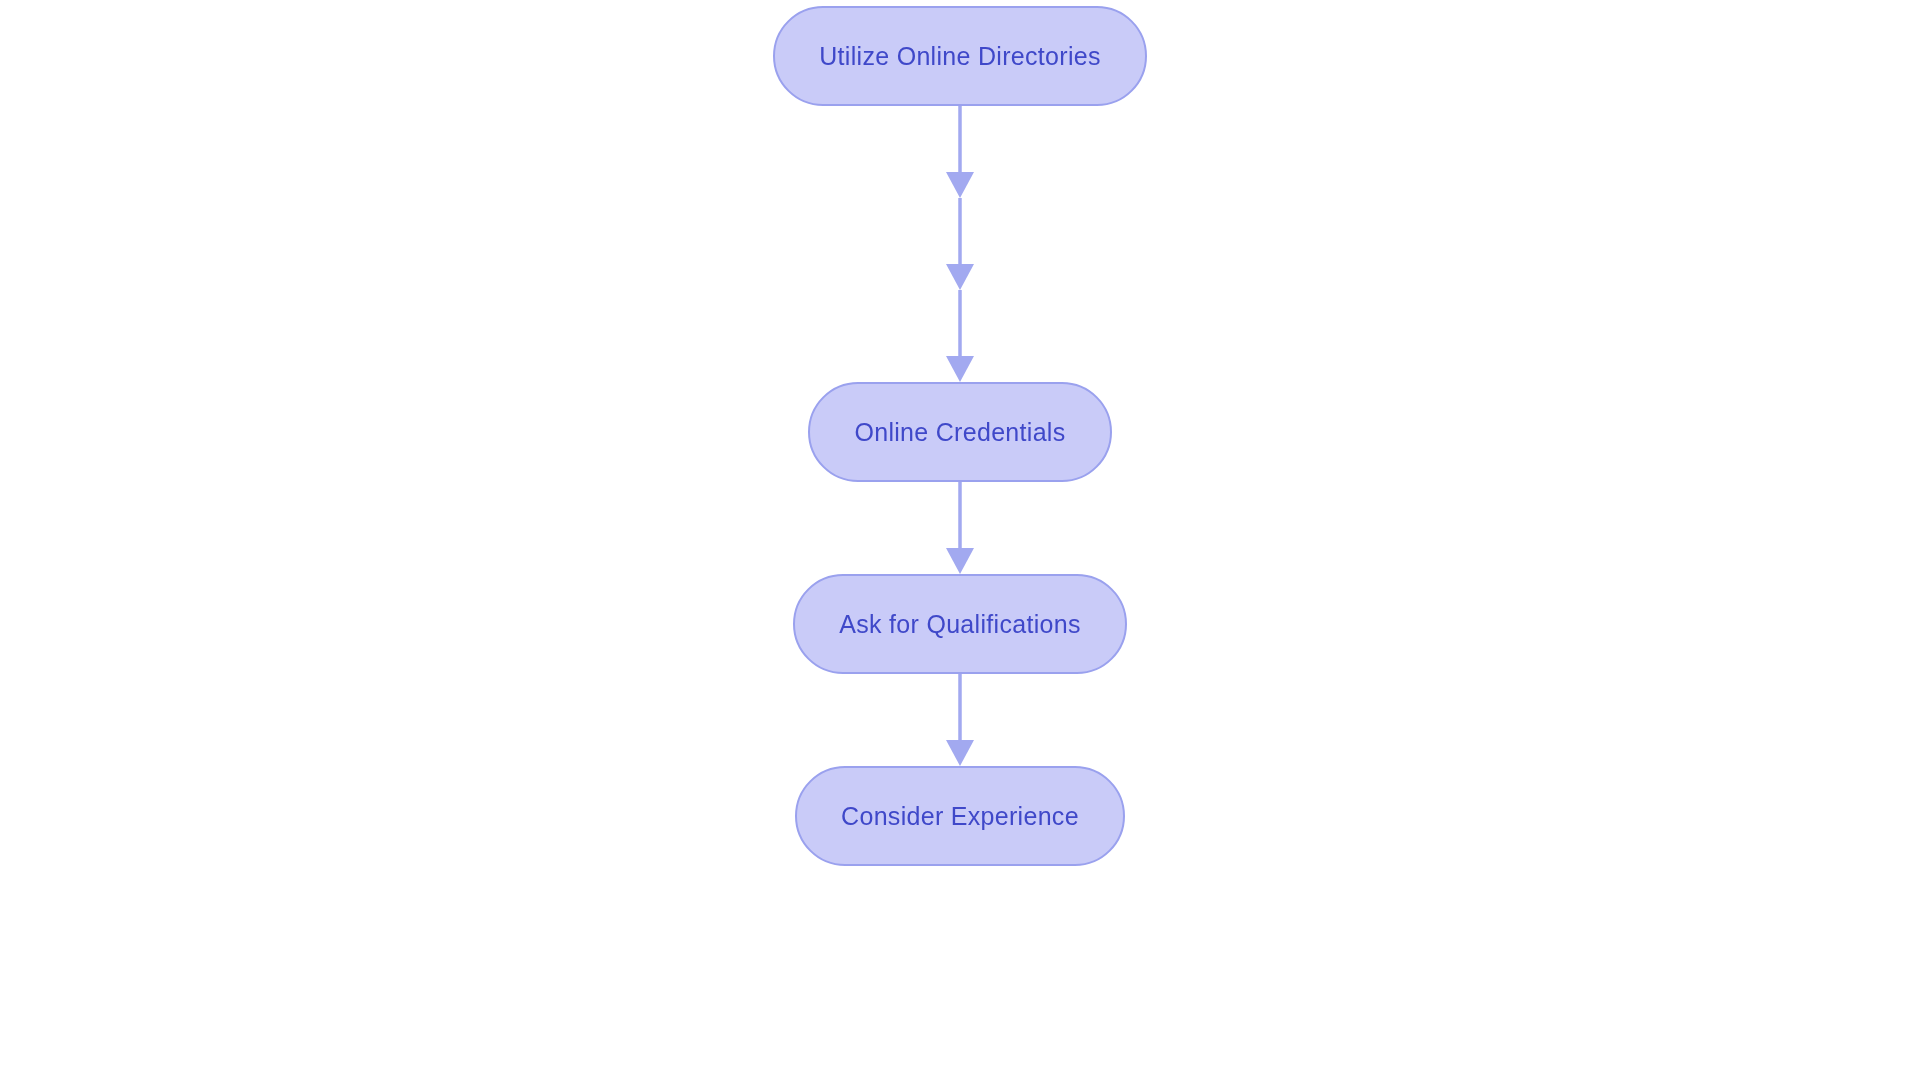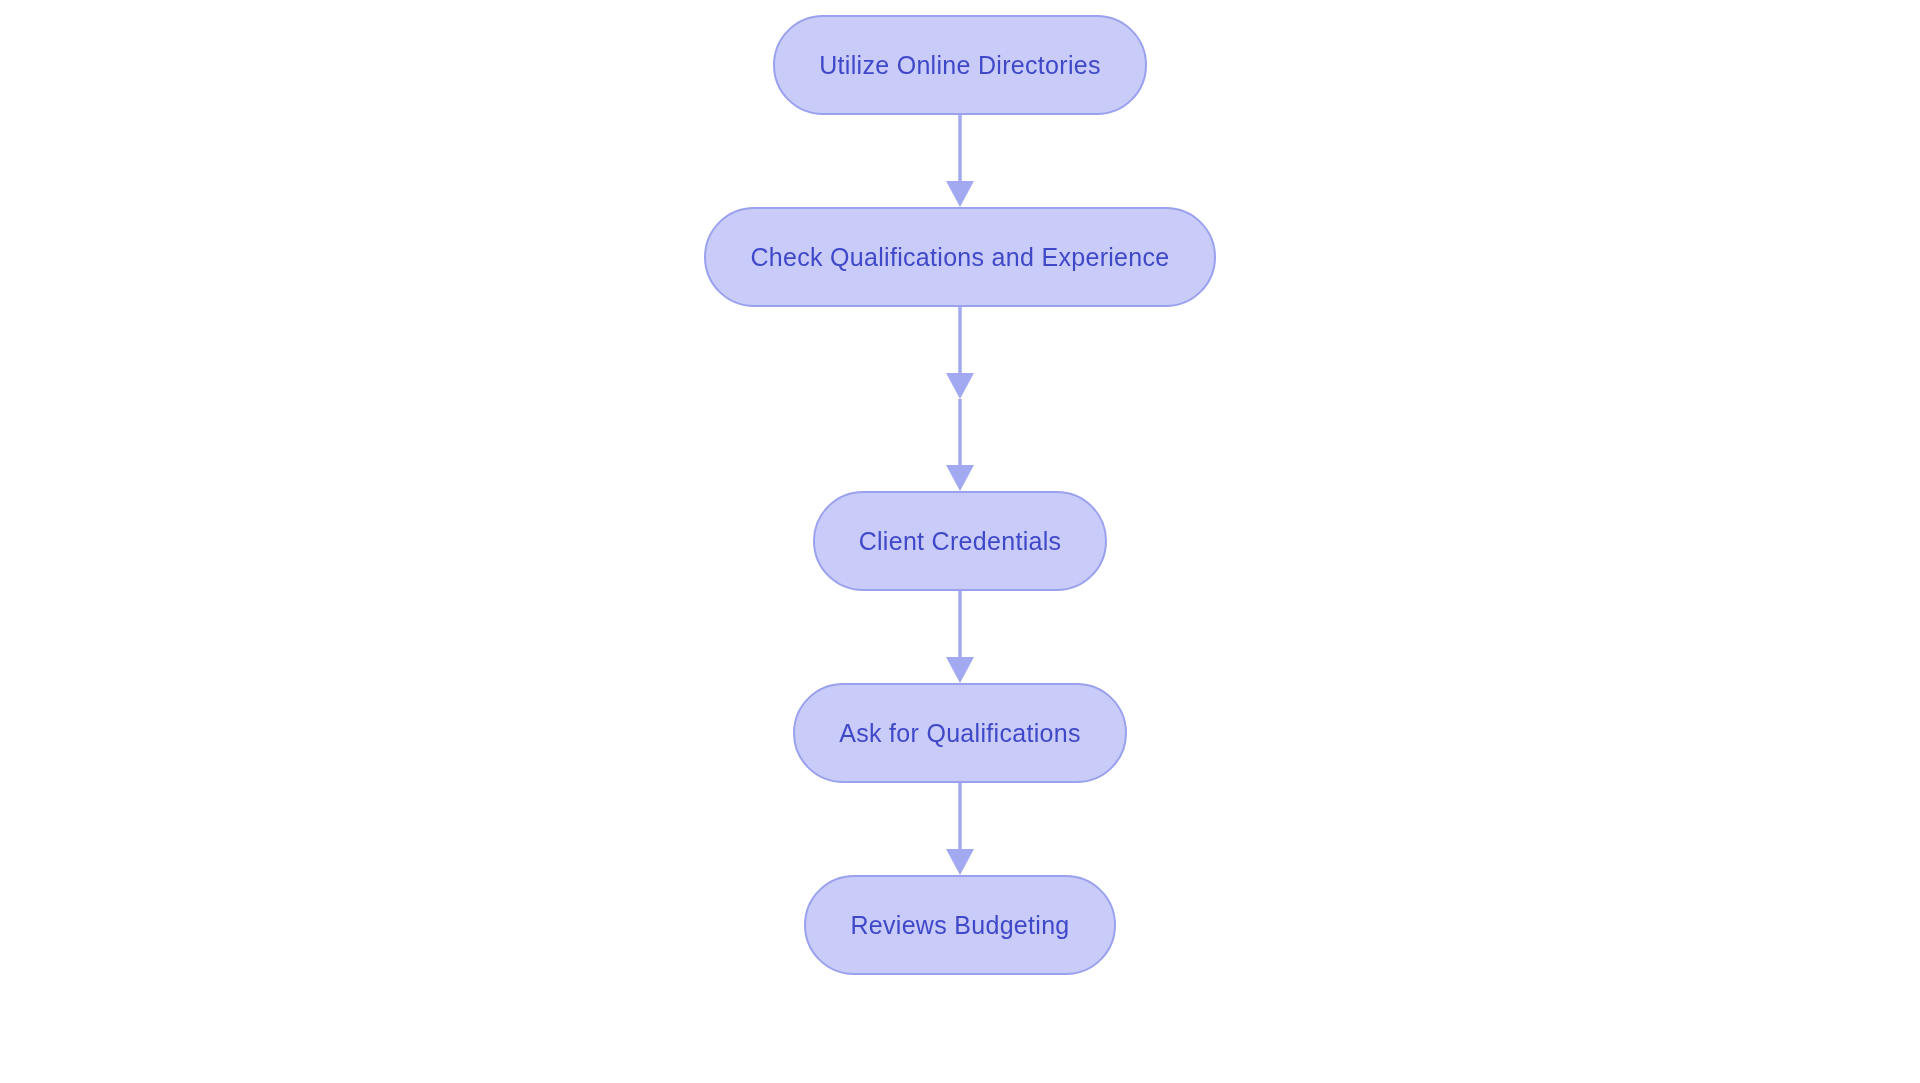--- a/index.html
+++ b/index.html
@@ -8,21 +8,21 @@
     --node-border:#9aa1ee;
     --node-text:#3f48c9;
     --arrow:#a2a9f0;
   }
   *{margin:0;padding:0;box-sizing:border-box;}
   html,body{width:1920px;height:1083px;background:var(--bg);overflow:hidden;}
   body{font-family:"Liberation Sans","DejaVu Sans",sans-serif;}
   .flowchart{
     width:1920px;height:1083px;
     display:flex;flex-direction:column;align-items:center;
-    padding-top:15px;
+    padding-top:6px;
   }
   .flow-node{
     height:100px;
     border-radius:50px;
     background:var(--node-fill);
     border:2px solid var(--node-border);
     display:flex;align-items:center;justify-content:center;
     padding:0 44px;
     flex:0 0 auto;
   }
@@ -48,50 +48,47 @@
 
   <div class="flow-node">
     <span class="node-label">Utilize Online Directories</span>
   </div>
 
   <svg class="flow-arrow" viewBox="0 0 32 92" aria-hidden="true">
     <line x1="16" y1="0" x2="16" y2="70"></line>
     <polygon points="2,66 30,66 16,92"></polygon>
   </svg>
 
-  <div class="flow-node">
-    <span class="node-label">Check Qualifications and Experience</span>
-  </div>
 
   <svg class="flow-arrow" viewBox="0 0 32 92" aria-hidden="true">
     <line x1="16" y1="0" x2="16" y2="70"></line>
     <polygon points="2,66 30,66 16,92"></polygon>
   </svg>
 
 
   <svg class="flow-arrow" viewBox="0 0 32 92" aria-hidden="true">
     <line x1="16" y1="0" x2="16" y2="70"></line>
     <polygon points="2,66 30,66 16,92"></polygon>
   </svg>
 
   <div class="flow-node">
-    <span class="node-label">Client Credentials</span>
+    <span class="node-label">Online Credentials</span>
   </div>
 
   <svg class="flow-arrow" viewBox="0 0 32 92" aria-hidden="true">
     <line x1="16" y1="0" x2="16" y2="70"></line>
     <polygon points="2,66 30,66 16,92"></polygon>
   </svg>
 
   <div class="flow-node">
     <span class="node-label">Ask for Qualifications</span>
   </div>
 
   <svg class="flow-arrow" viewBox="0 0 32 92" aria-hidden="true">
     <line x1="16" y1="0" x2="16" y2="70"></line>
     <polygon points="2,66 30,66 16,92"></polygon>
   </svg>
 
   <div class="flow-node">
-    <span class="node-label">Reviews Budgeting</span>
+    <span class="node-label">Consider Experience</span>
   </div>
 
 </div>
 
 </body></html>

